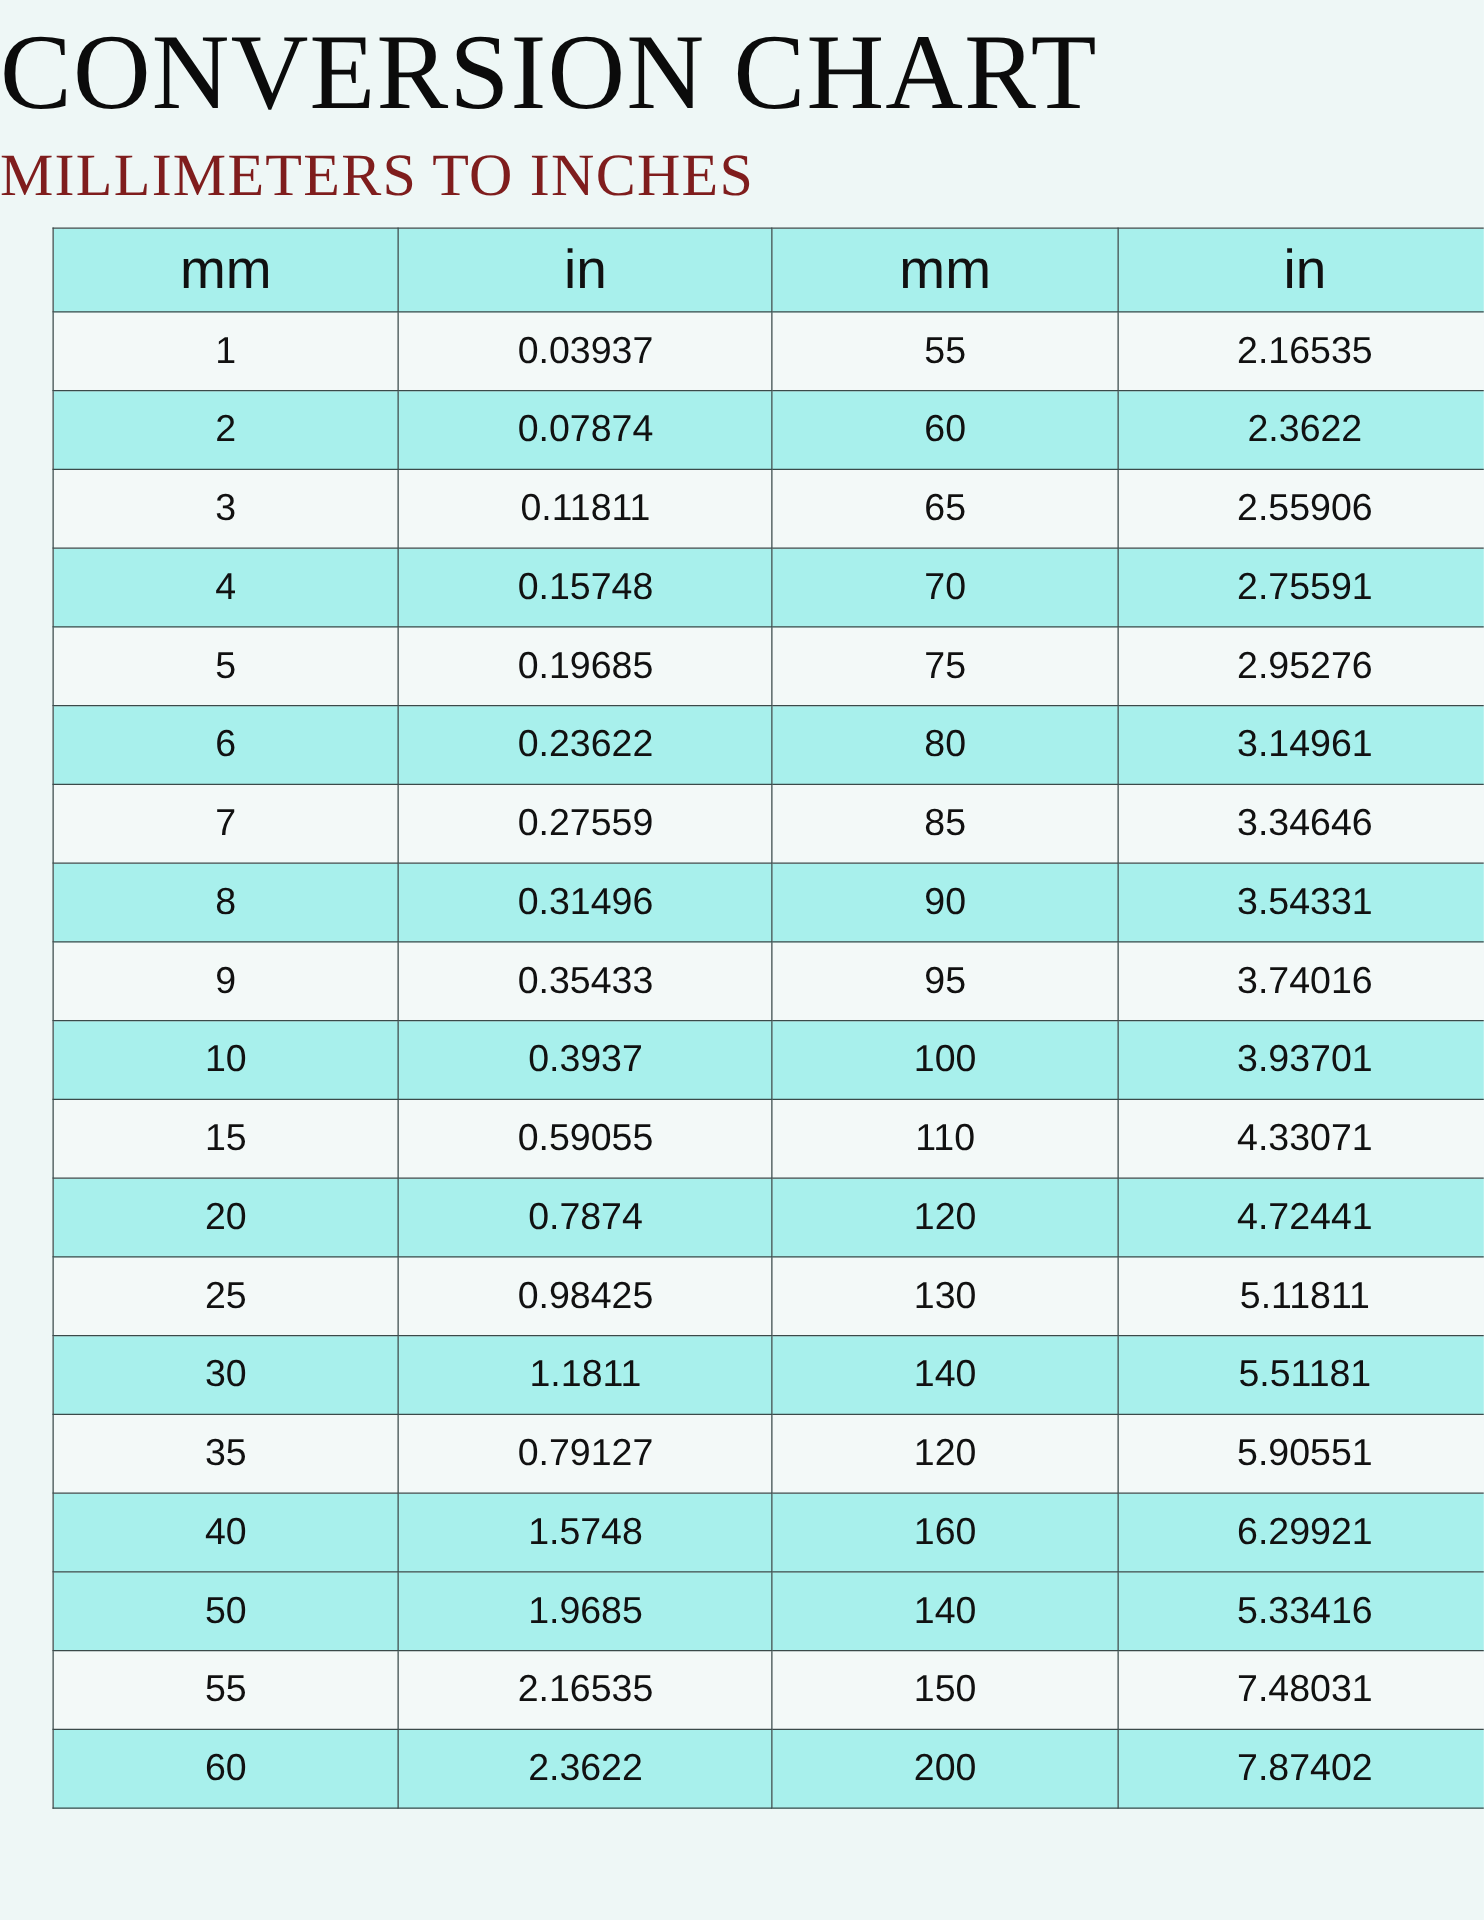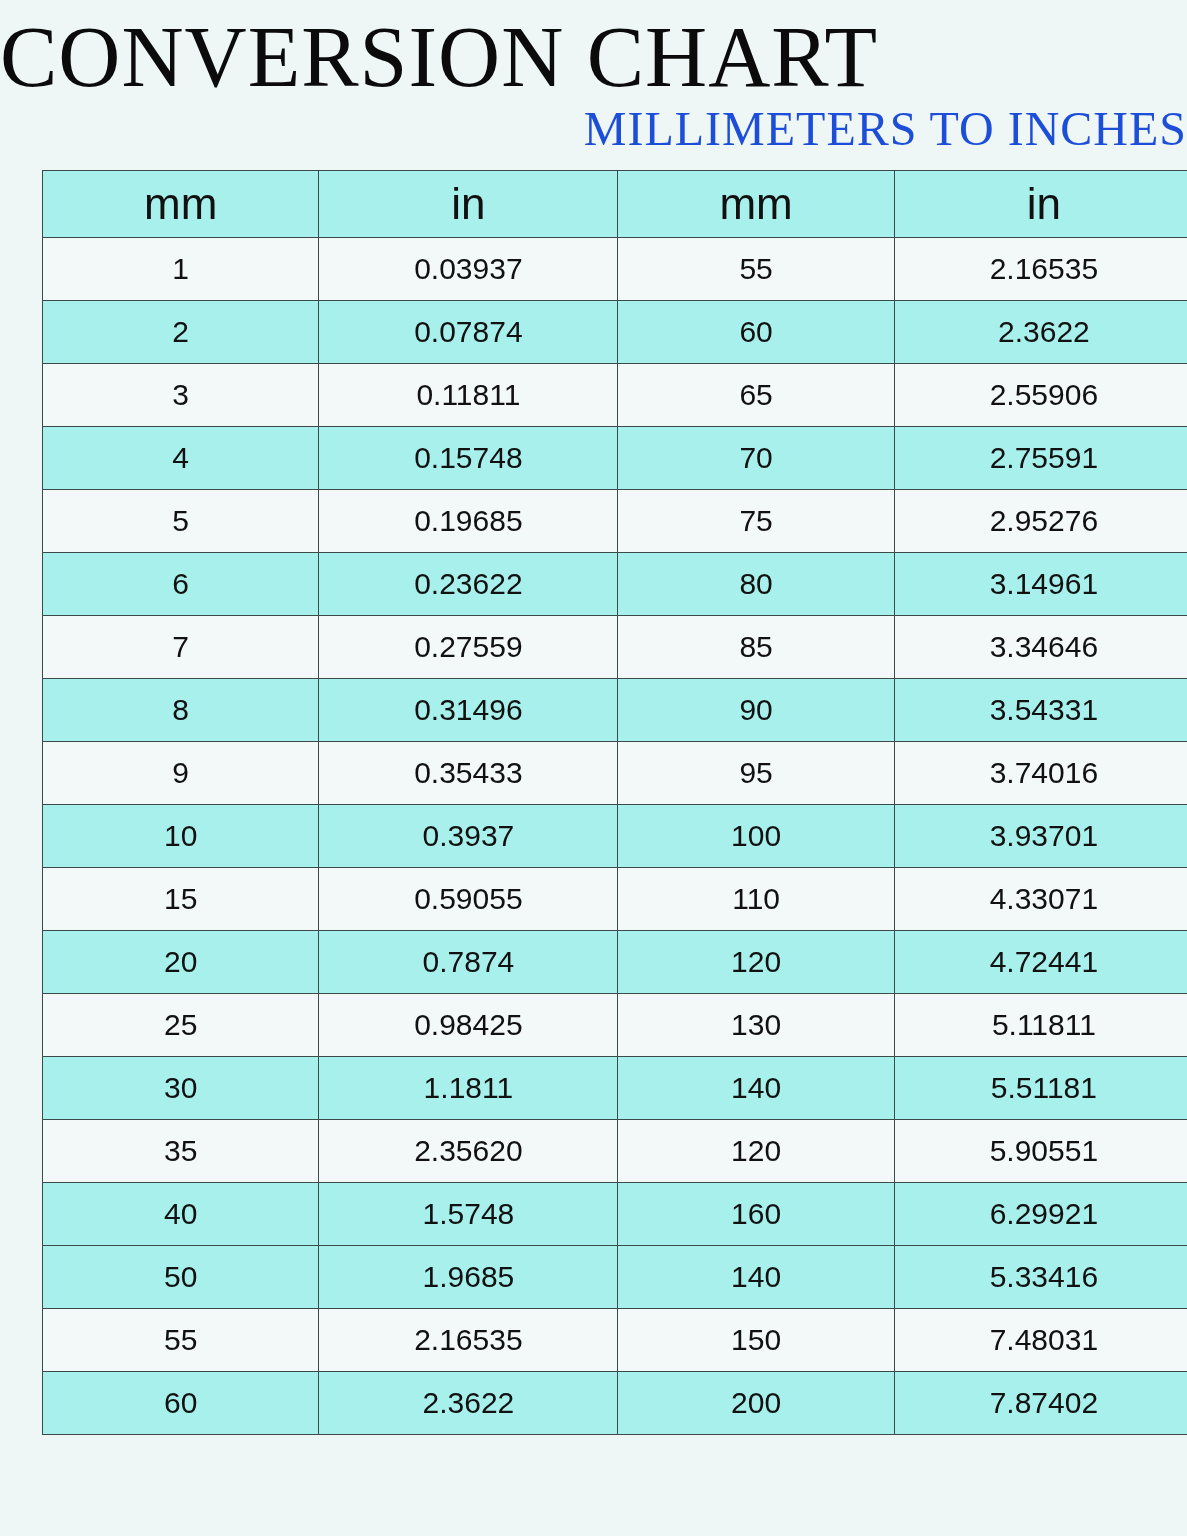--- a/index.html
+++ b/index.html
@@ -27,24 +27,24 @@
     text-align: left;
     letter-spacing: 1px;
     color: #0b0b0b;
     margin: 14px 0 0 0;
     font-weight: 400;
   }
   .subtitle {
     font-family: "Liberation Serif", serif;
     font-size: 48px;
     line-height: 1.05;
-    text-align: right;
+    text-align: left;
     letter-spacing: 1px;
-    color: #1d4ed8;
-    margin: 4px 0 16px 0;
+    color: #7f1d1d;
+    margin: 16px 0 16px 0;
     font-weight: 400;
   }
   .table-wrap {
     margin: 0 42px;
   }
   table.conv {
     border-collapse: collapse;
     width: 1152px;
     table-layout: fixed;
     background: #f3f9f8;
@@ -172,21 +172,21 @@
             <td class="c4">5.11811</td>
           </tr>
           <tr class="even">
             <td class="c1">30</td>
             <td class="c2">1.1811</td>
             <td class="c3">140</td>
             <td class="c4">5.51181</td>
           </tr>
           <tr class="odd">
             <td class="c1">35</td>
-            <td class="c2">2.35620</td>
+            <td class="c2">0.79127</td>
             <td class="c3">120</td>
             <td class="c4">5.90551</td>
           </tr>
           <tr class="even">
             <td class="c1">40</td>
             <td class="c2">1.5748</td>
             <td class="c3">160</td>
             <td class="c4">6.29921</td>
           </tr>
           <tr class="even">

